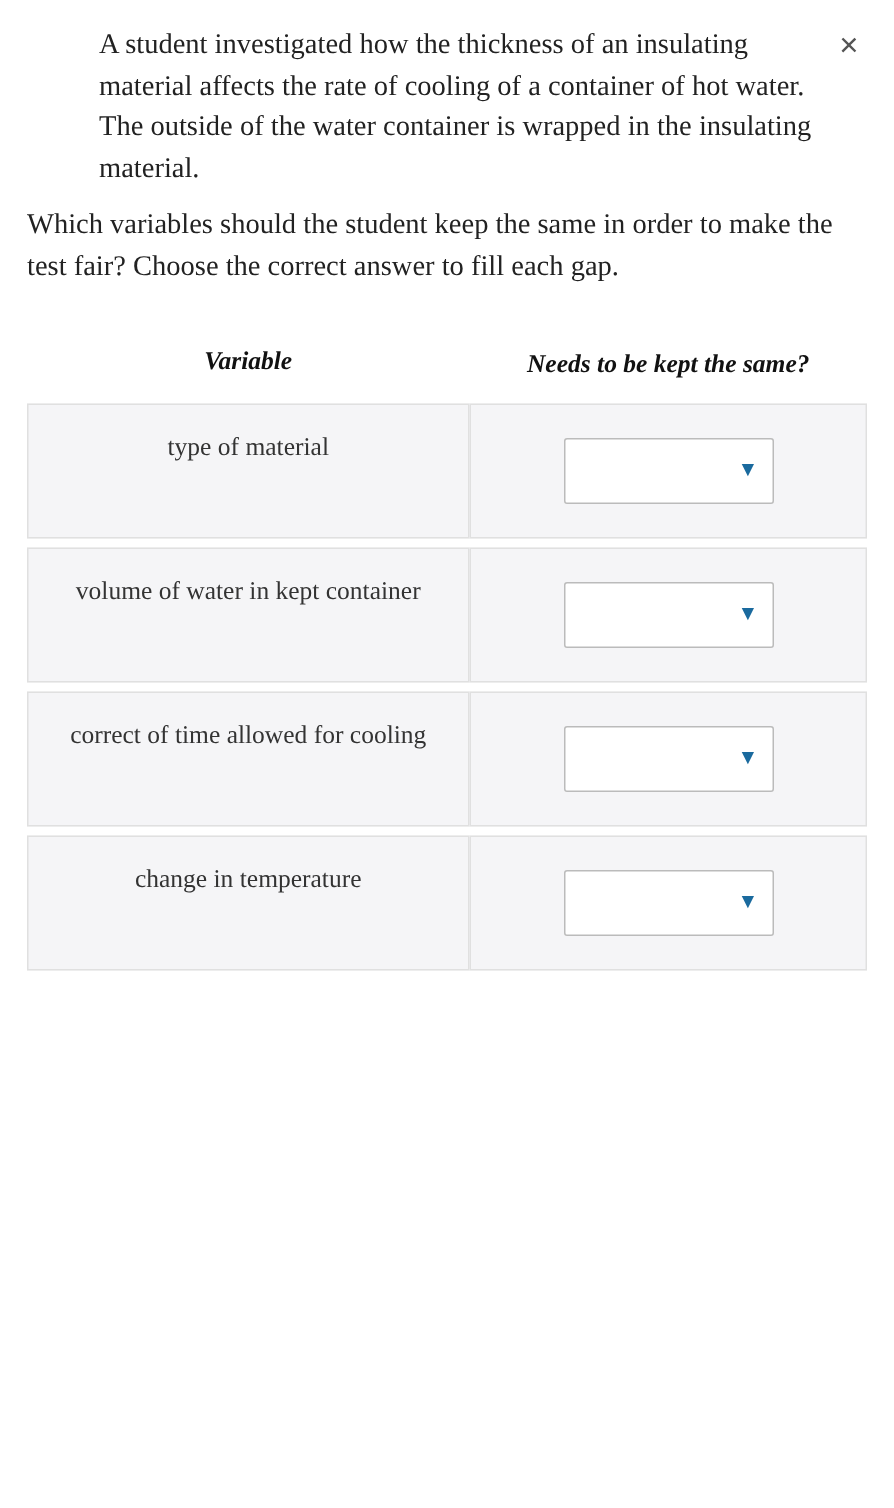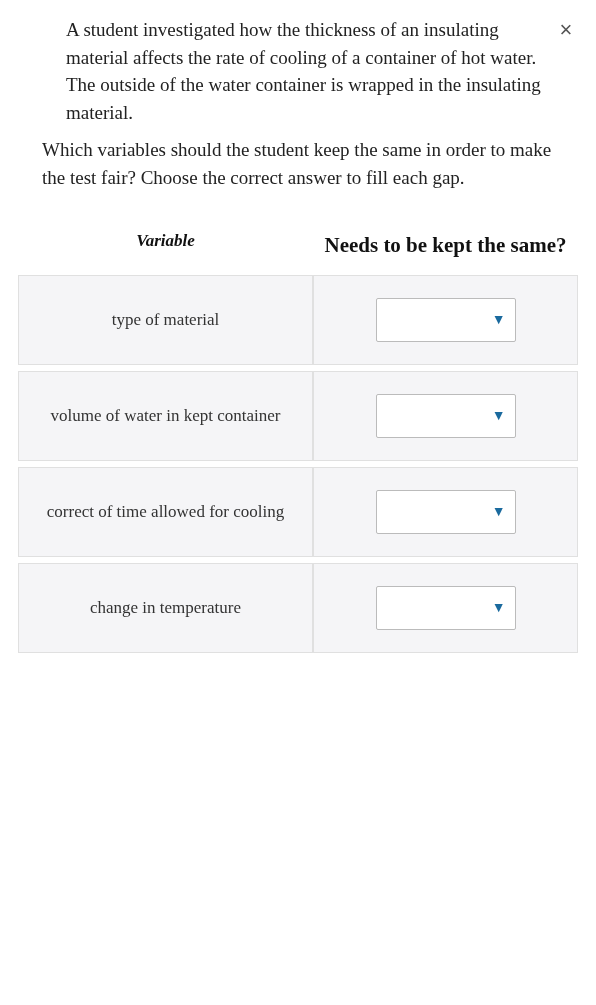--- a/index.html
+++ b/index.html
@@ -48,21 +48,20 @@
       margin-bottom: 10px;
       padding-right: 36px;
       margin-left: 48px;
     }
 
     .question-text {
       font-size: 19px;
       line-height: 1.45;
       color: #222;
       margin-bottom: 32px;
-      margin-left: 24px;
     }
 
     .table-container {
       width: 100%;
     }
 
     .table-header-row {
       display: flex;
       flex-direction: row;
       width: 100%;
@@ -75,40 +74,41 @@
       font-size: 17px;
       font-weight: bold;
       color: #111;
       padding: 8px 8px 8px 8px;
       font-style: italic;
     }
 
     .col-answer-header {
       flex: 1;
       text-align: center;
-      font-size: 21px;
+      font-size: 17px;
       font-weight: bold;
       color: #111;
       padding: 8px 8px 8px 8px;
       line-height: 1.4;
+      font-style: italic;
     }
 
     .table-row {
       display: flex;
       flex-direction: row;
       width: 100%;
       margin-bottom: 6px;
     }
 
     .cell-variable {
       flex: 0 0 295px;
       background: #f5f5f7;
       border: 1px solid #e0e0e0;
       display: flex;
-      align-items: center;
+      align-items: flex-start;
       justify-content: center;
       min-height: 90px;
       padding: 16px 12px;
     }
 
     .cell-variable-text {
       font-size: 17px;
       color: #333;
       text-align: center;
       line-height: 1.4;

